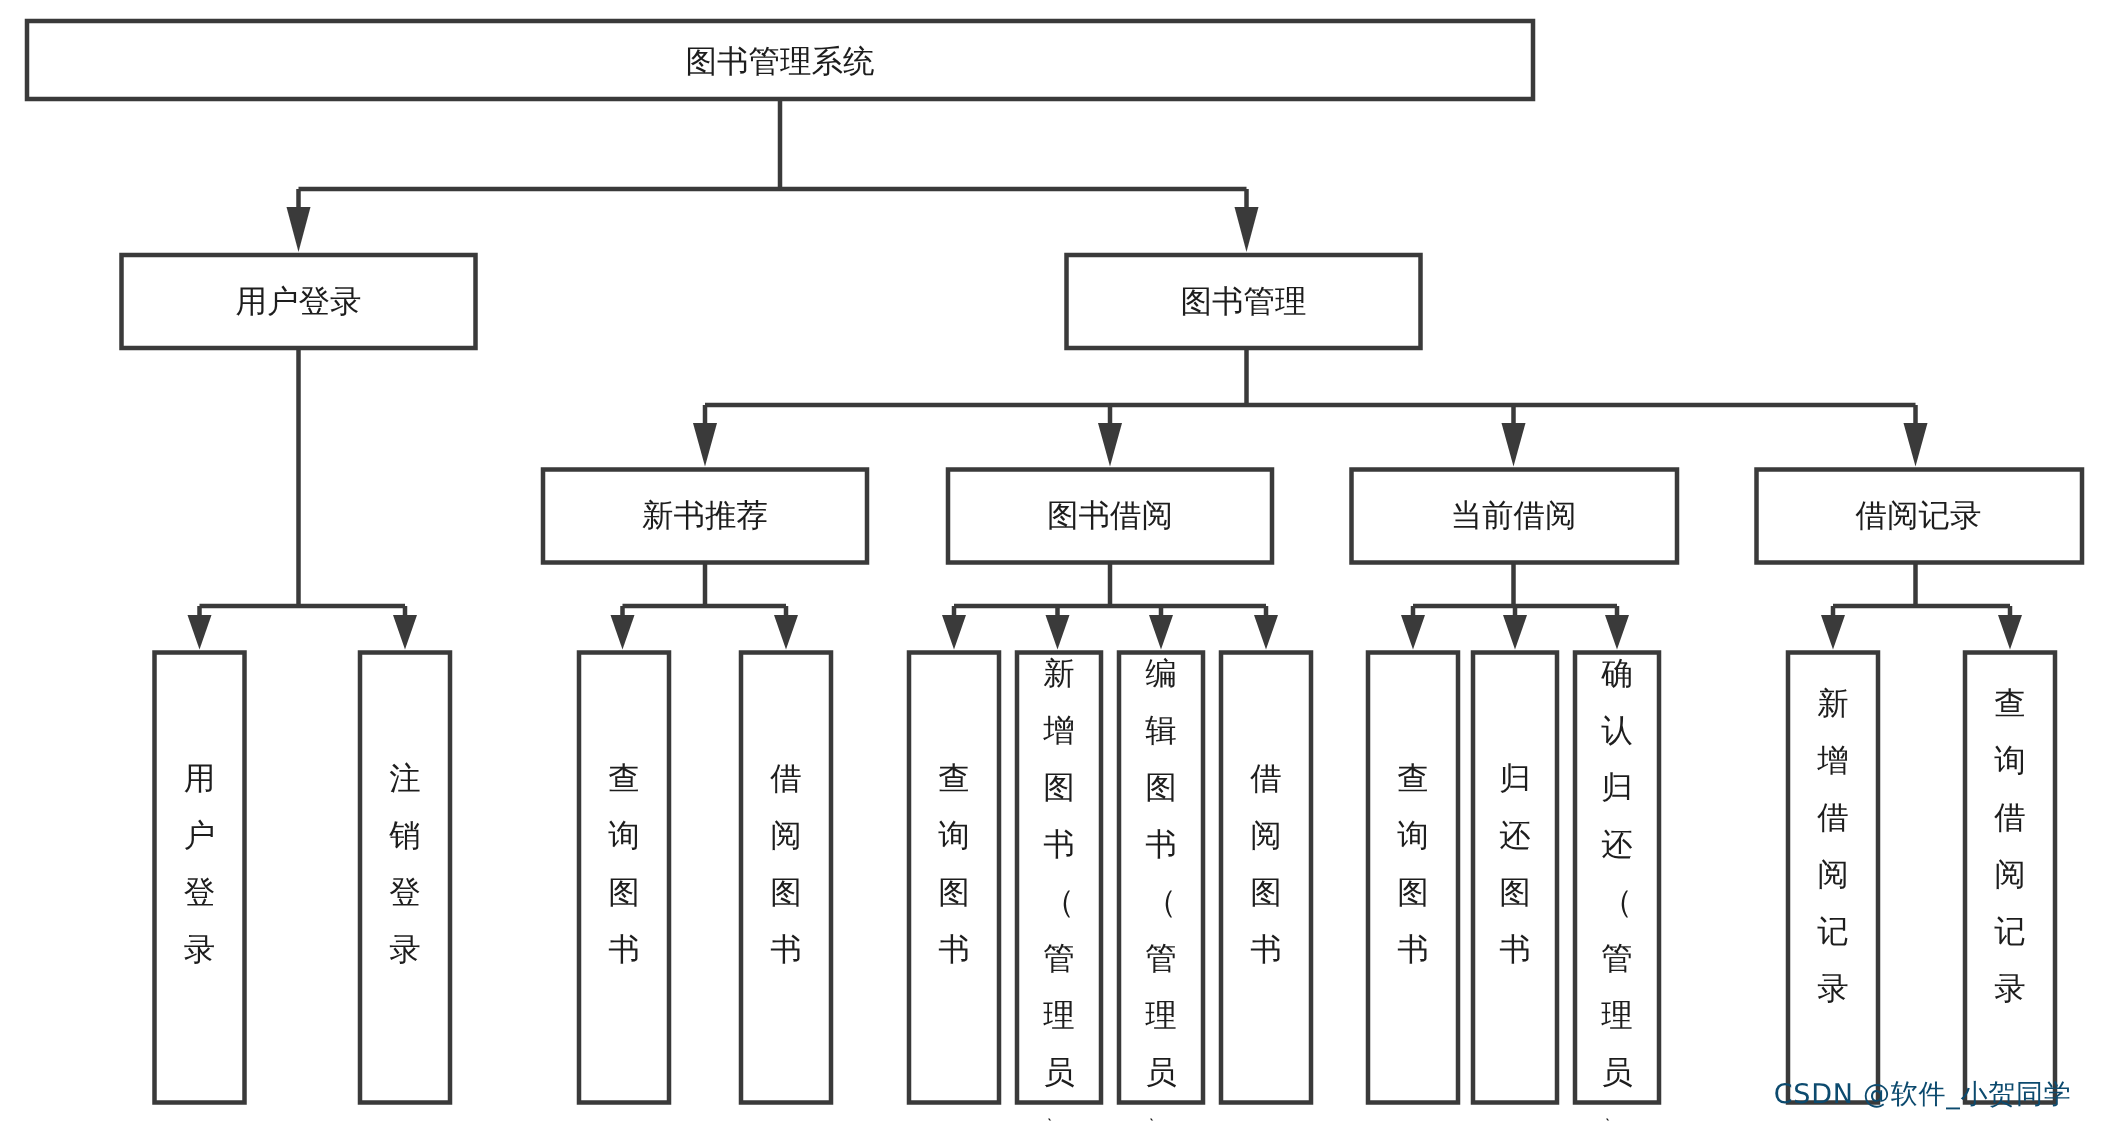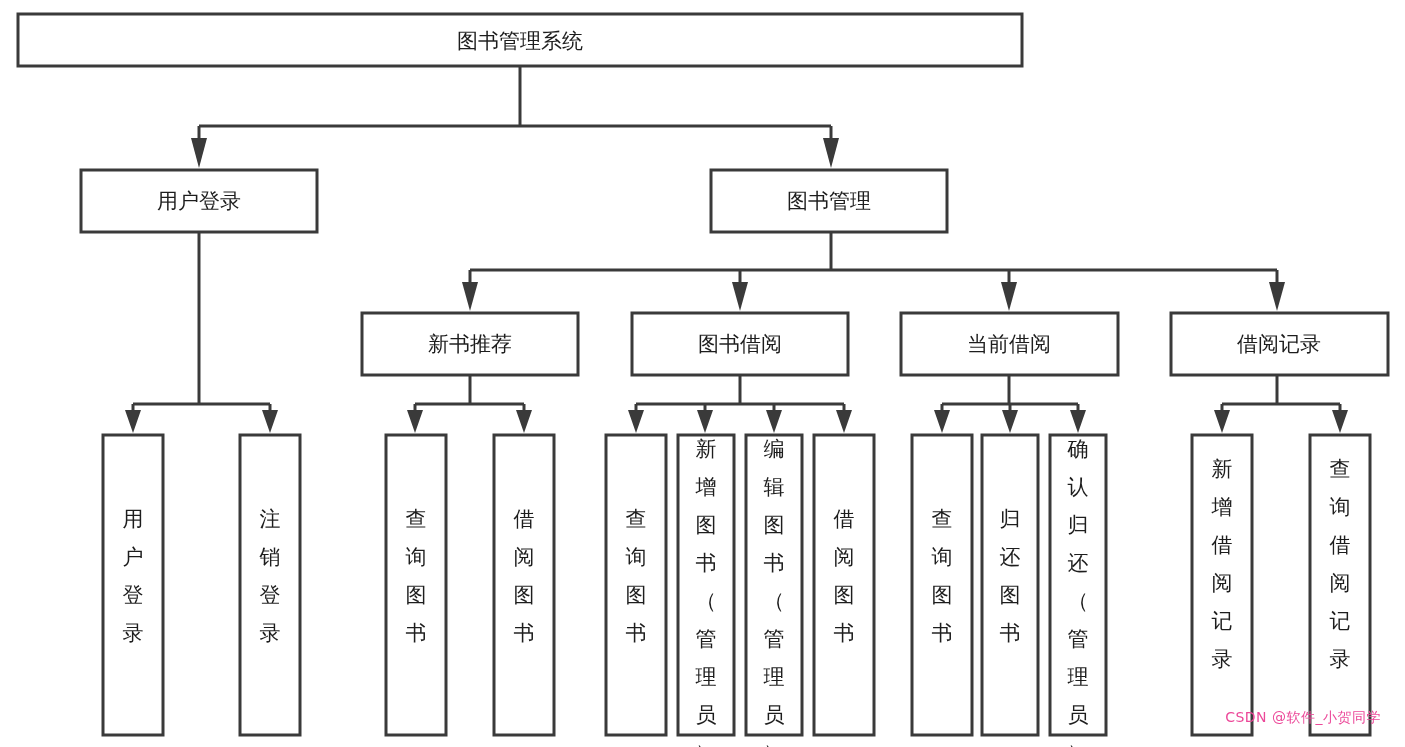--- a/index.html
+++ b/index.html
@@ -49,24 +49,24 @@
     dominant-baseline: middle;
     text-anchor: middle;
   }
   .node-label.vertical {
     font-size: 21px;
     text-anchor: middle;
   }
   .watermark-text {
     position: absolute;
     right: 10px;
-    bottom: 20px;
+    bottom: 6px;
     font-family: "DejaVu Sans", "Liberation Sans", sans-serif;
-    font-size: 14px;
-    color: #ec4899;
+    font-size: 18px;
+    color: #0c4a6e;
     white-space: nowrap;
     letter-spacing: 0.5px;
     pointer-events: none;
   }
 </style>
 </head>
 <body>
 
 <div id="diagram-root">
 

